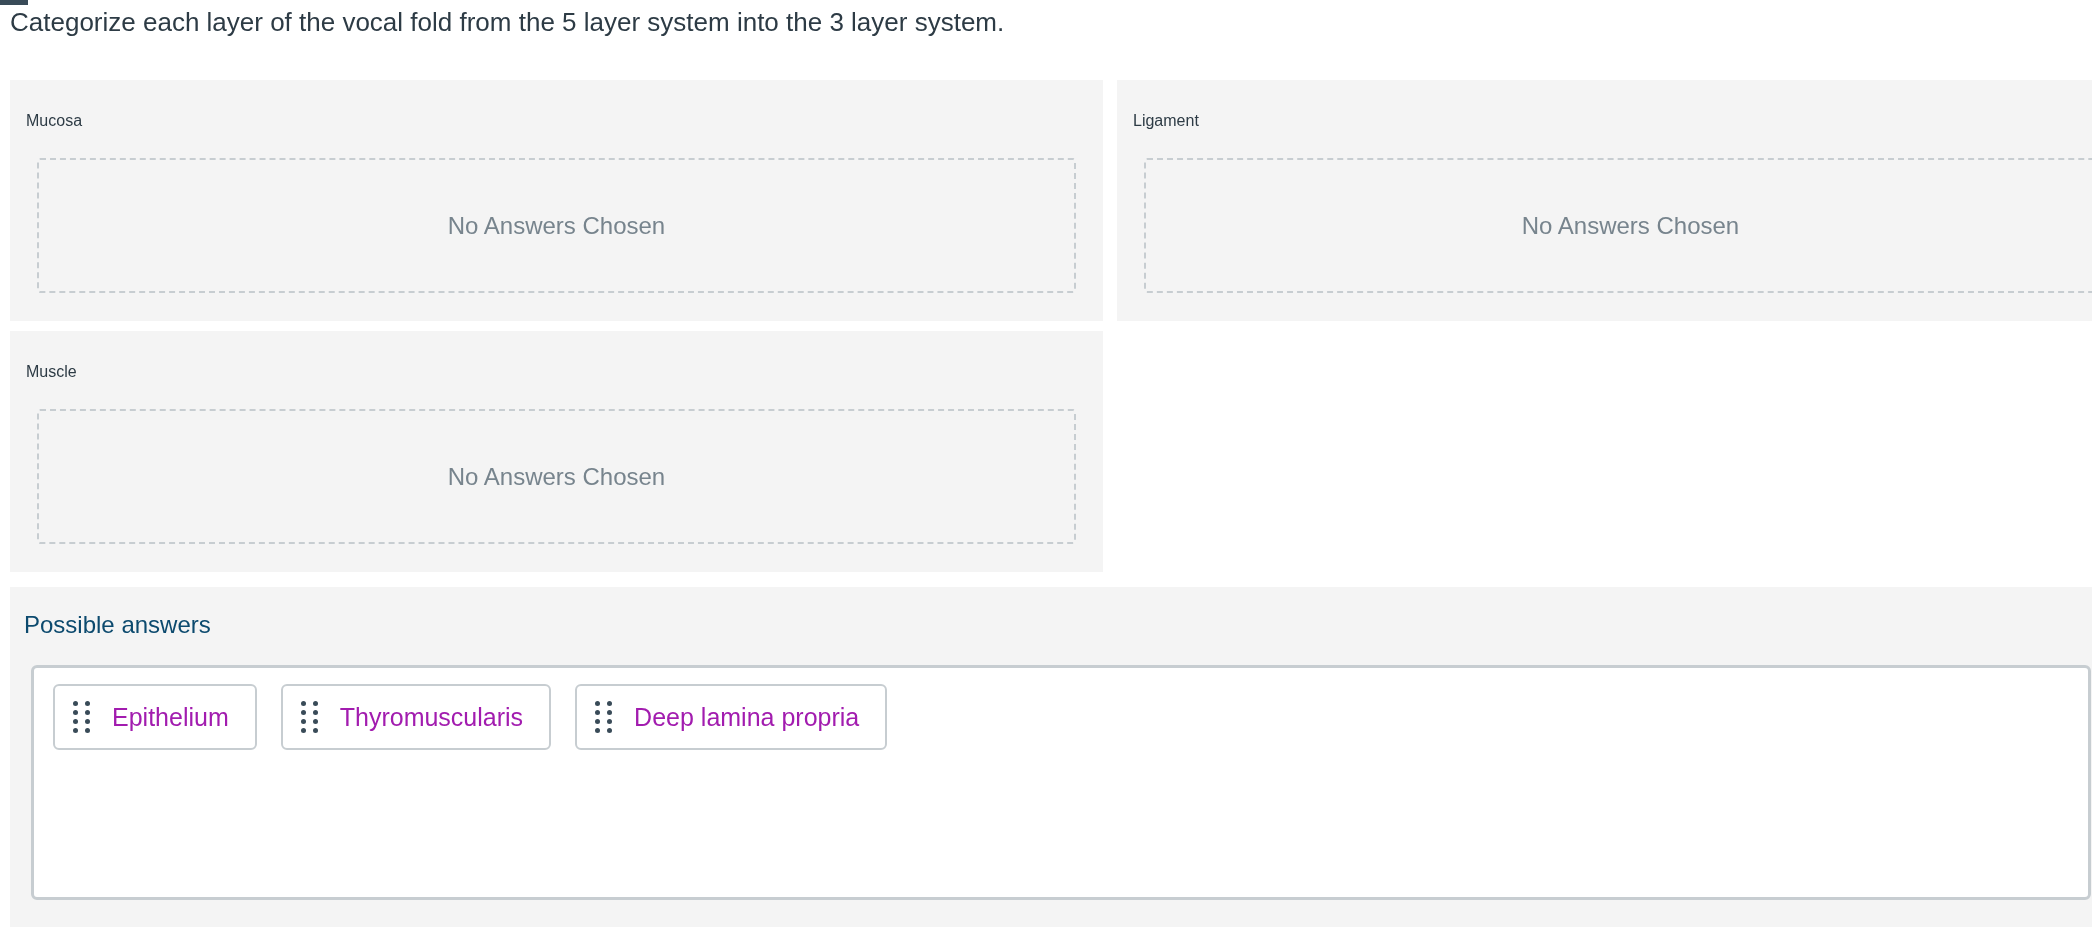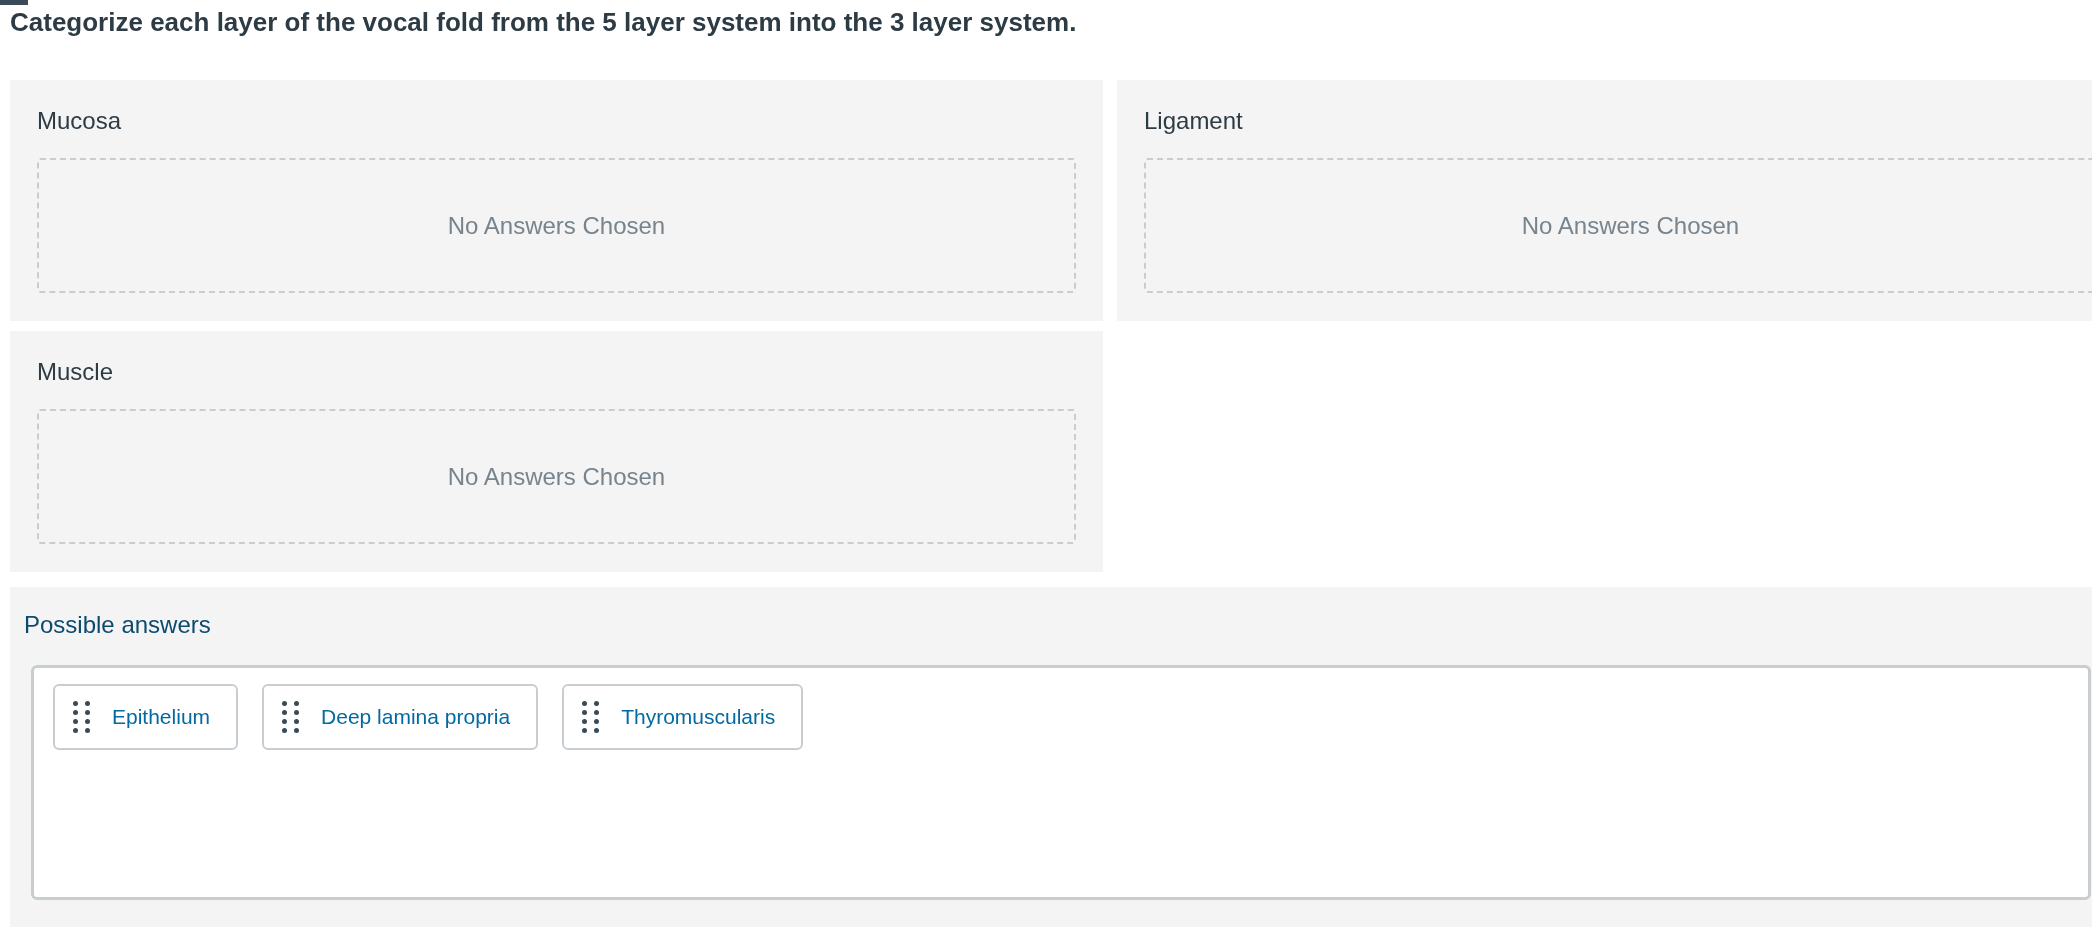--- a/index.html
+++ b/index.html
@@ -27,38 +27,37 @@
   }
 
   .question-prompt {
     position: absolute;
     left: 10px;
     top: 6px;
     font-size: 26px;
     line-height: 32px;
     color: #2d3b45;
     white-space: nowrap;
-    font-weight: bold;
   }
 
   
   .cat-panel {
     position: absolute;
     background: #f4f4f4;
     box-sizing: border-box;
   }
   .cat-panel-mucosa   { left: 10px;   top: 80px;  width: 1093px; height: 241px; }
   .cat-panel-ligament { left: 1117px; top: 80px;  width: 1000px; height: 241px; }
   .cat-panel-muscle   { left: 10px;   top: 331px; width: 1093px; height: 241px; }
 
   .cat-title {
     position: absolute;
-    left: 27px;
+    left: 16px;
     top: 26px;
-    font-size: 24px;
+    font-size: 16px;
     line-height: 30px;
     color: #2d3b45;
     white-space: nowrap;
   }
 
   .dropzone {
     position: absolute;
     left: 27px;
     top: 78px;
     right: 27px;
@@ -123,23 +122,23 @@
     height: 66px;
     border: 2px solid #c7cdd1;
     border-radius: 6px;
     background: #ffffff;
     box-sizing: border-box;
     padding: 0 26px 0 18px;
     margin: 0 24px 22px 0;
     cursor: grab;
   }
   .chip-label {
-    font-size: 21px;
-    line-height: 30px;
-    color: #0369a1;
+    font-size: 25px;
+    line-height: 30px;
+    color: #a21caf;
     white-space: nowrap;
     padding-left: 22px;
   }
   .drag-handle {
     display: grid;
     grid-template-columns: 5px 5px;
     grid-template-rows: 5px 5px 5px 5px;
     gap: 4px 7px;
     flex: 0 0 auto;
   }
@@ -204,33 +203,33 @@
         <span class="drag-handle">
           <i></i>
             <i></i>
             <i></i>
             <i></i>
             <i></i>
             <i></i>
             <i></i>
             <i></i>
         </span>
-        <span class="chip-label">Deep lamina propria</span>
+        <span class="chip-label">Thyromuscularis</span>
       </div>
 
       <div class="chip">
         <span class="drag-handle">
           <i></i>
             <i></i>
             <i></i>
             <i></i>
             <i></i>
             <i></i>
             <i></i>
             <i></i>
         </span>
-        <span class="chip-label">Thyromuscularis</span>
+        <span class="chip-label">Deep lamina propria</span>
       </div>
 
 
     </div>
   </div>
 </div>
 
 </body></html>

